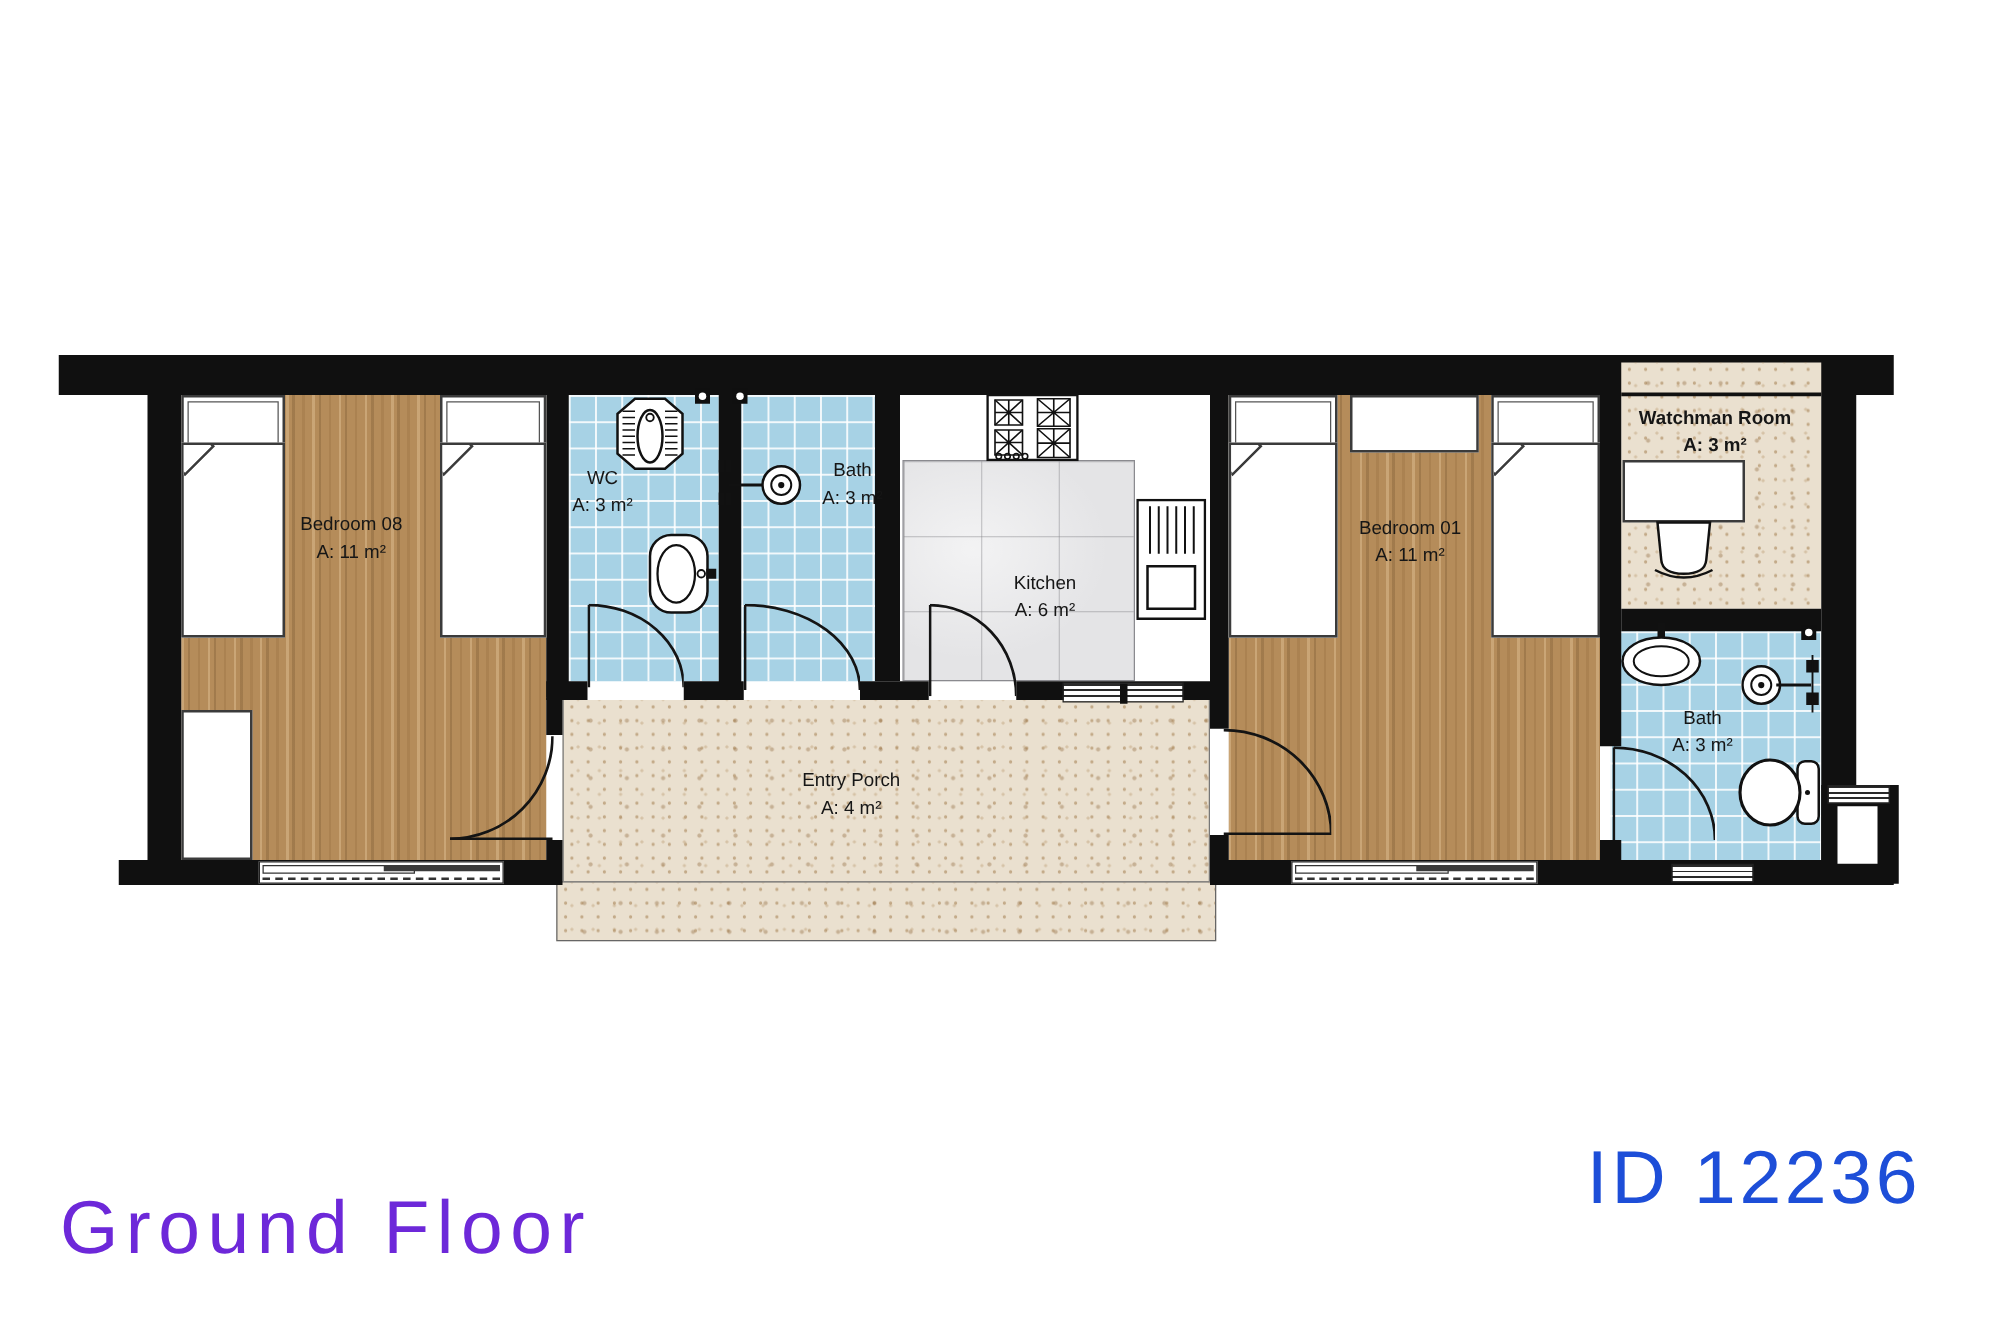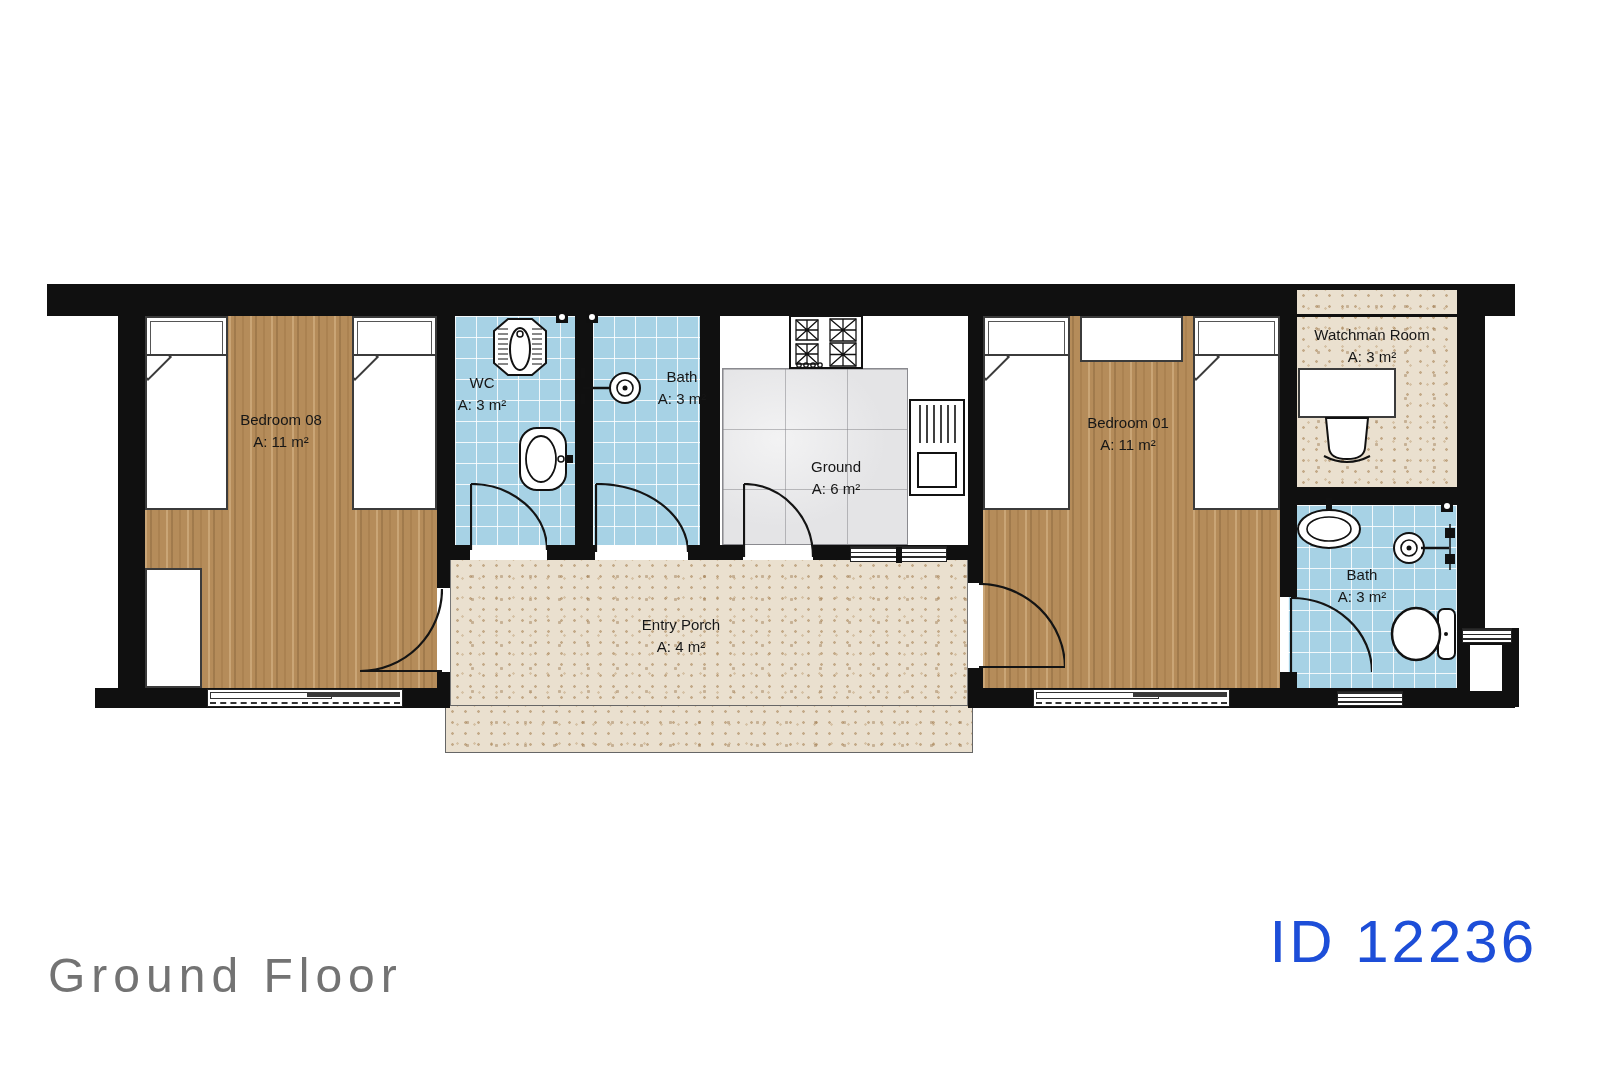--- a/index.html
+++ b/index.html
@@ -37,21 +37,21 @@
   .rail-l{position:absolute;left:1%;top:2px;width:62%;height:5px;border:1.2px solid #333;background:#fff;}
   .rail-d{position:absolute;right:1%;top:2px;width:48%;height:5px;background:#3a3a3a;}
   .rail-dash{position:absolute;left:1%;right:1%;bottom:2px;border-top:2px dashed #333;}
   .win-louver{background:repeating-linear-gradient(#2a2a2a 0 1.5px, #fff 1.5px 4.5px);border:1px solid #222;}
   svg.sym path, svg.sym line, svg.sym circle, svg.sym ellipse, svg.sym rect{vector-effect:non-scaling-stroke;}
   .label{transform:translateX(-50%);text-align:center;white-space:nowrap;
          font-size:15px;line-height:22px;color:#161616;}
   .switch{background:#0f0f0f;}
   .switch::after{content:"";position:absolute;left:3px;top:3px;width:6px;height:6px;
                  border-radius:50%;background:#fff;}
-  #ground-title{font-size:48px;letter-spacing:6px;color:#737373;line-height:1;}
+  #ground-title{font-size:60px;letter-spacing:6px;color:#6d28d9;line-height:1;}
   #footer-right{text-align:right;color:#1d4ed8;}
   #plan-id{font-size:60px;letter-spacing:3px;line-height:1;}
   #site{font-size:35px;letter-spacing:3px;line-height:1.25;}
 </style>
 </head>
 <body>
 
 <div id="canvas">
 
   <div class="abs wall" style="left:47px;top:284px;width:1468px;height:32px;"></div>
@@ -246,28 +246,28 @@
   </div>
   <div class="abs label" style="left:482px;top:372px;">
     <div>WC</div>
     <div>A: 3 m²</div>
   </div>
   <div class="abs label" style="left:682px;top:366px;">
     <div>Bath</div>
     <div>A: 3 m²</div>
   </div>
   <div class="abs label" style="left:836px;top:456px;">
-    <div>Ground</div>
+    <div>Kitchen</div>
     <div>A: 6 m²</div>
   </div>
   <div class="abs label" style="left:1128px;top:412px;">
     <div>Bedroom 01</div>
     <div>A: 11 m²</div>
   </div>
-  <div class="abs label" style="left:1372px;top:324px;">
+  <div class="abs label" style="left:1372px;top:324px;font-weight:bold;">
     <div>Watchman Room</div>
     <div>A: 3 m²</div>
   </div>
   <div class="abs label" style="left:1362px;top:564px;">
     <div>Bath</div>
     <div>A: 3 m²</div>
   </div>
   <div class="abs label" style="left:681px;top:614px;">
     <div>Entry Porch</div>
     <div>A: 4 m²</div>

